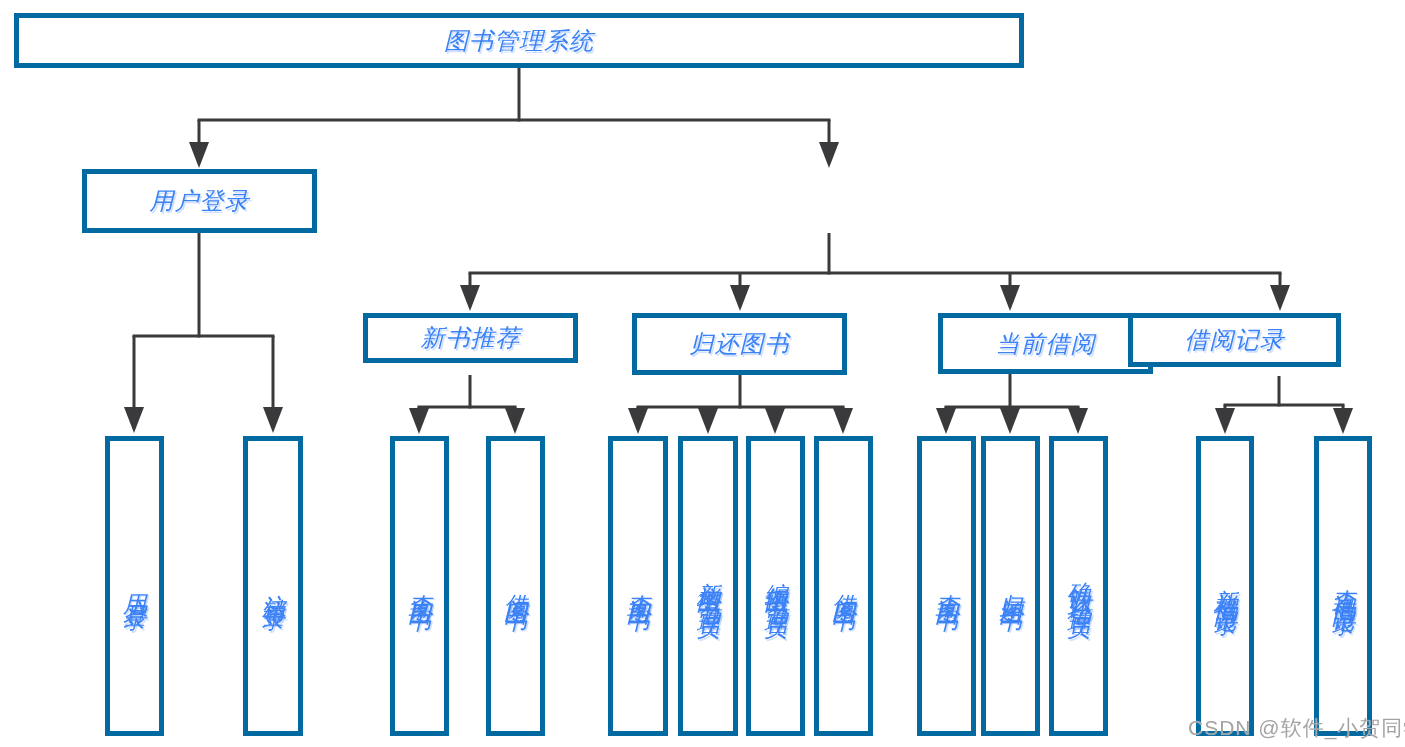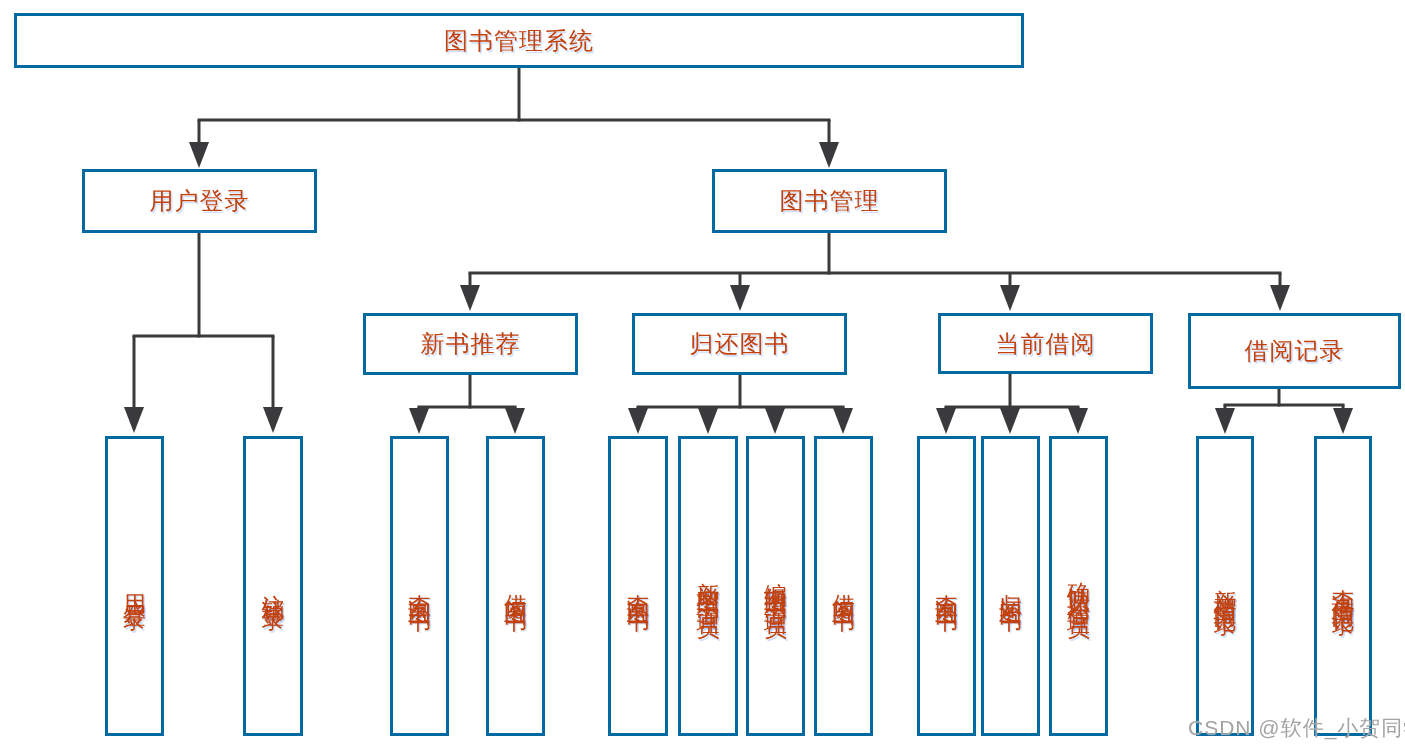--- a/index.html
+++ b/index.html
@@ -2,25 +2,26 @@
 <html><head>
 <meta charset="utf-8">
 <style>
   html,body{margin:0;padding:0;background:#ffffff;}
   #stage{
     position:relative;width:1405px;height:747px;background:#ffffff;
     font-family:"Liberation Sans","DejaVu Sans",sans-serif;overflow:hidden;
   }
   #wires{position:absolute;left:0;top:0;width:1405px;height:747px;}
   .node{
-    position:absolute;box-sizing:border-box;border:3px solid #0369a1;background:#ffffff;
+    position:absolute;box-sizing:border-box;border:5px solid #0369a1;background:#ffffff;
     display:flex;align-items:center;justify-content:center;
-    color:#c2410c;font-size:24px;letter-spacing:1px;
+    color:#3b82f6;font-size:24px;letter-spacing:1px;
     text-shadow:1.5px 1.5px 0 rgba(120,165,255,0.35);
     z-index:2;
+    font-style:italic;
   }
   .vnode{
     writing-mode:vertical-rl;text-orientation:mixed;
     font-size:23px;letter-spacing:5px;line-height:1;
   }
   #watermark{
     position:absolute;left:1188px;top:714px;z-index:5;
     font-size:21px;color:#a3a3a3;letter-spacing:1px;white-space:nowrap;
     text-shadow:0 0 1px rgba(255,255,255,0.6);
   }
@@ -81,26 +82,25 @@
       <line x1="1223.5" y1="405" x2="1344.5" y2="405" stroke="#3a3a3c" stroke-width="3"></line>
       <line x1="1225" y1="405" x2="1225" y2="414" stroke="#3a3a3c" stroke-width="3"></line>
       <polygon points="1215,408 1235,408 1225,434" fill="#3a3a3c"></polygon>
       <line x1="1343" y1="405" x2="1343" y2="414" stroke="#3a3a3c" stroke-width="3"></line>
       <polygon points="1333,408 1353,408 1343,434" fill="#3a3a3c"></polygon>
     </svg>
 
   <div class="node" style="left:14px;top:13px;width:1010px;height:55px;">图书管理系统</div>
 
   <div class="node" style="left:82px;top:169px;width:235px;height:64px;">用户登录</div>
-  <div class="node" style="left:712px;top:169px;width:235px;height:64px;">图书管理</div>
 
-  <div class="node" style="left:363px;top:313px;width:215px;height:62px;">新书推荐</div>
+  <div class="node" style="left:363px;top:313px;width:215px;height:50px;">新书推荐</div>
   <div class="node" style="left:632px;top:313px;width:215px;height:62px;">归还图书</div>
   <div class="node" style="left:902px;top:313px;width:215px;height:61px;margin-left:36px;">当前借阅</div>
-  <div class="node" style="left:1188px;top:313px;width:213px;height:76px;">借阅记录</div>
+  <div class="node" style="left:1128px;top:313px;width:213px;height:54px;">借阅记录</div>
 
   <div class="node vnode" style="left:105px;top:436px;width:59px;height:300px;">用户登录</div>
   <div class="node vnode" style="left:243px;top:436px;width:60px;height:300px;">注销登录</div>
 
   <div class="node vnode" style="left:390px;top:436px;width:59px;height:300px;">查询图书</div>
   <div class="node vnode" style="left:486px;top:436px;width:59px;height:300px;">借阅图书</div>
 
   <div class="node vnode" style="left:608px;top:436px;width:60px;height:300px;">查询图书</div>
   <div class="node vnode" style="left:678px;top:436px;width:60px;height:300px;">新增图书（管理员）</div>
   <div class="node vnode" style="left:746px;top:436px;width:59px;height:300px;">编辑图书（管理员）</div>

